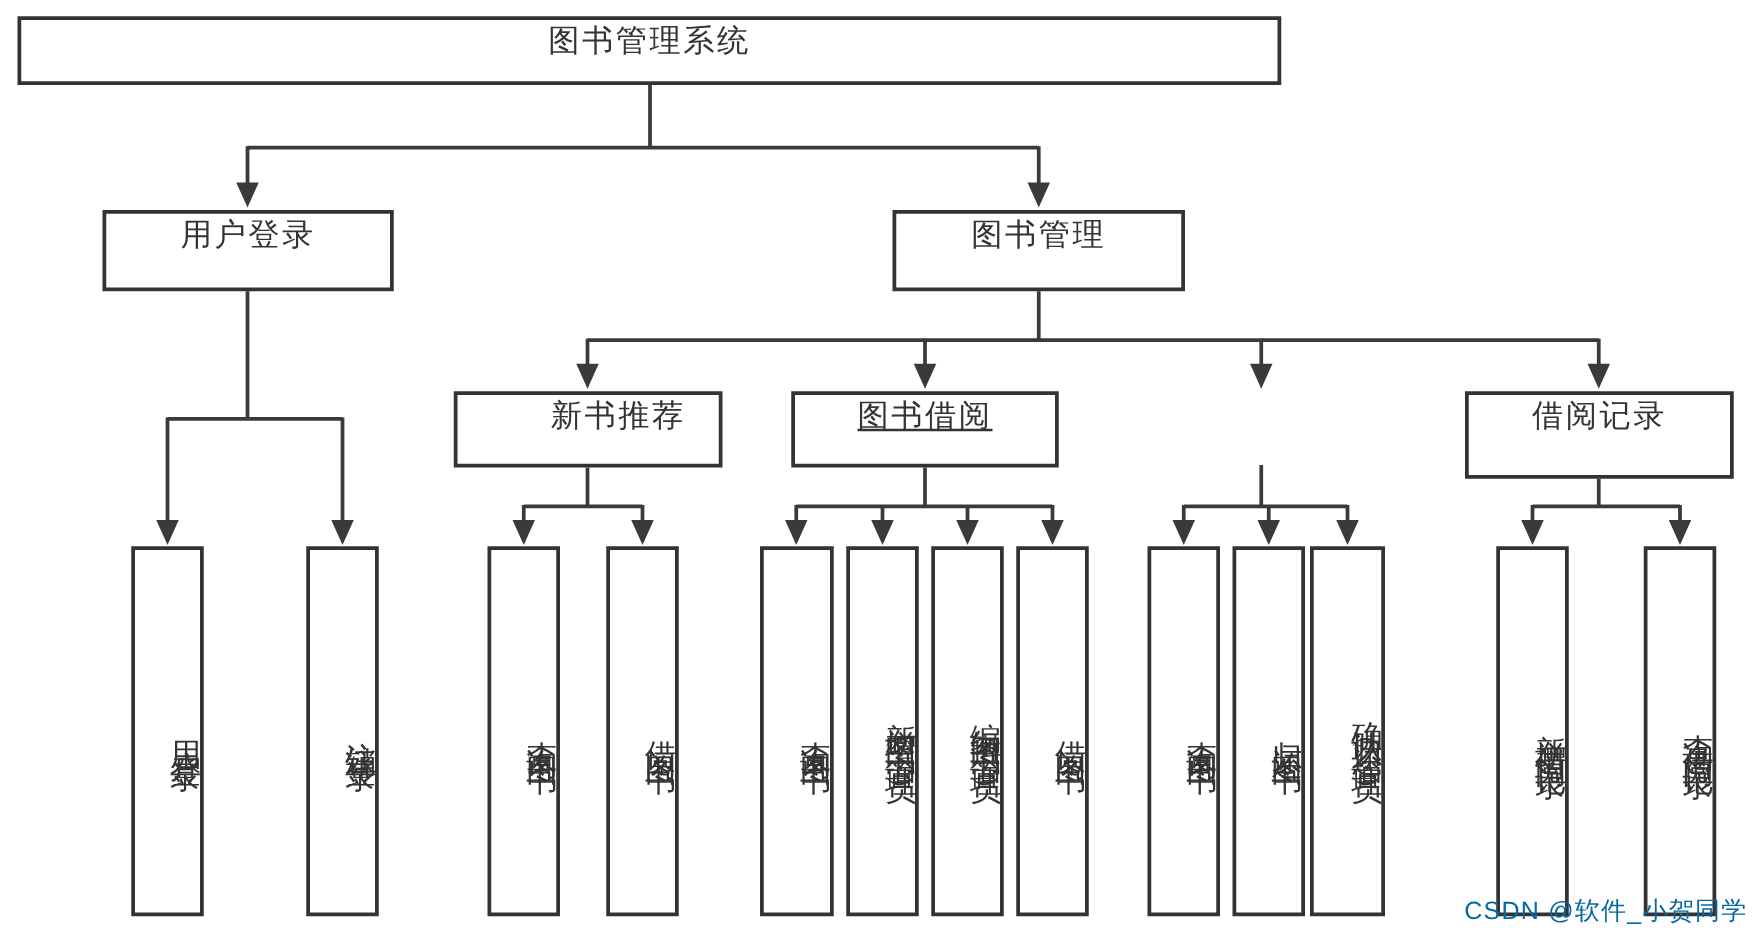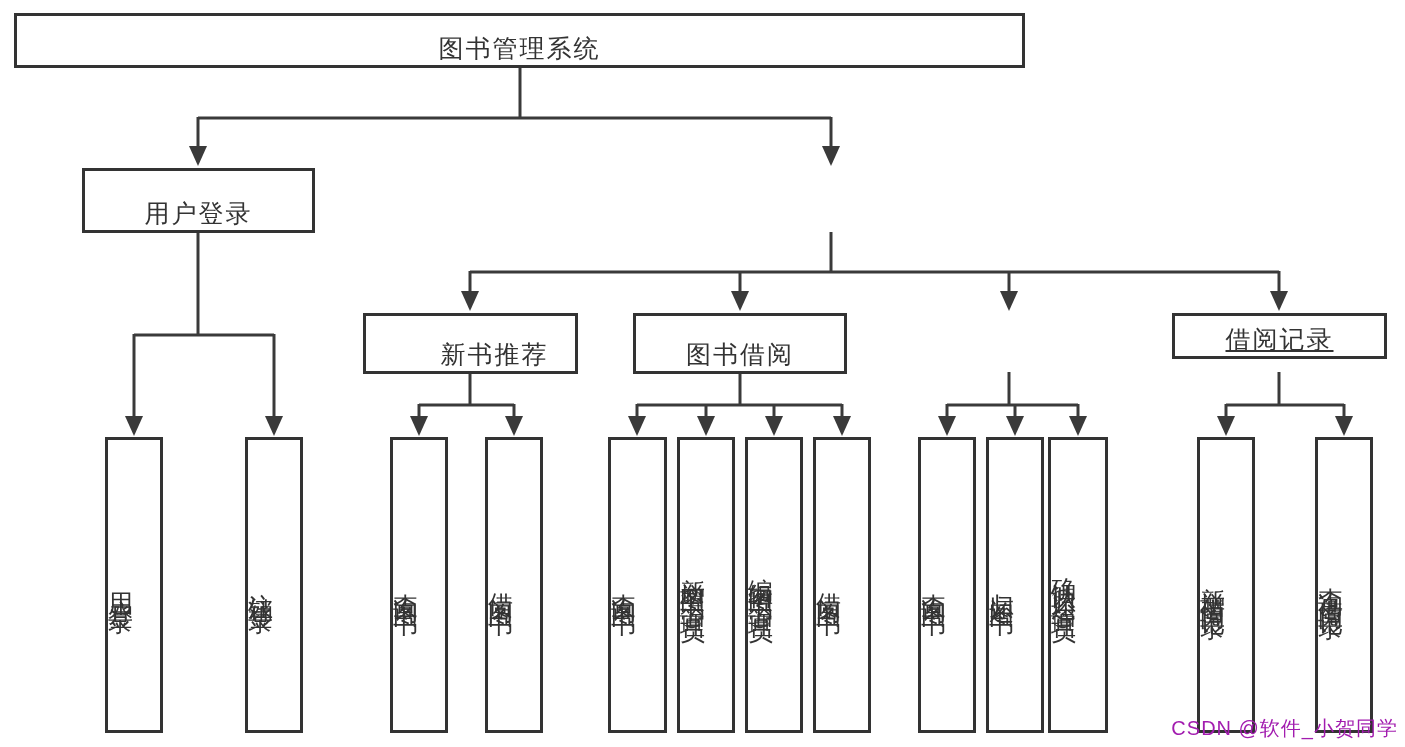--- a/index.html
+++ b/index.html
@@ -21,55 +21,55 @@
     top: 0;
     z-index: 1;
   }
   .box {
     position: absolute;
     box-sizing: border-box;
     background: #ffffff;
     border: 3px solid #333333;
     color: #333333;
     display: flex;
-    align-items: flex-end;
+    align-items: flex-start;
     justify-content: center;
     font-size: 25px;
     letter-spacing: 2px;
     z-index: 2;
     white-space: nowrap;
   }
   .vbox {
     writing-mode: vertical-rl;
     letter-spacing: 6px;
     line-height: 1;
     font-size: 25px;
   }
   
   .n-root { left: 14px;  top: 13px;  width: 1011px; height: 55px; }
   .n-l2a  { left: 82px;  top: 168px; width: 233px;  height: 65px; }
   .n-l2b  { left: 714px; top: 168px; width: 234px;  height: 65px; }
   .n-l3a  { left: 363px; top: 313px; width: 215px;  height: 61px; padding-left: 48px; }
-  .n-l3b  { left: 633px; top: 313px; width: 214px;  height: 61px; }
+  .n-l3b  { left: 633px; top: 313px; width: 214px;  height: 61px; text-decoration: underline; }
   .n-l3c  { left: 902px; top: 313px; width: 215px;  height: 61px; }
-  .n-l3d  { left: 1172px;top: 313px; width: 215px;  height: 46px; text-decoration: underline; }
+  .n-l3d  { left: 1172px;top: 313px; width: 215px;  height: 70px; }
   .leaf   { top: 437px; width: 58px; height: 296px; }
   .n-a1 { left: 105px; }  .n-a2 { left: 245px; }
   .n-b1 { left: 390px; }  .n-b2 { left: 485px; }
   .n-c1 { left: 608px; width: 59px; } .n-c2 { left: 677px; }
   .n-c3 { left: 745px; }  .n-c4 { left: 813px; }
   .n-d1 { left: 918px; }  .n-d2 { left: 986px; }  .n-d3 { left: 1048px; width: 60px; }
   .n-e1 { left: 1197px; } .n-e2 { left: 1315px; }
   .watermark {
     position: absolute;
     right: 7px;
     bottom: 5px;
     font-size: 20px;
     letter-spacing: 1px;
-    color: #a21caf;
+    color: #0369a1;
     z-index: 3;
     white-space: nowrap;
   }
 </style>
 </head>
 <body>
 
 <div class="canvas">
 
   <svg class="connectors" width="1405" height="747" viewBox="0 0 1405 747">
@@ -138,20 +138,23 @@
     </g>
   </svg>
 
   <div class="box n-root">
     <span>图书管理系统</span>
   </div>
 
   <div class="box n-l2a">
     <span>用户登录</span>
   </div>
+  <div class="box n-l2b">
+    <span>图书管理</span>
+  </div>
 
   <div class="box n-l3a">
     <span>新书推荐</span>
   </div>
   <div class="box n-l3b">
     <span>图书借阅</span>
   </div>
   <div class="box n-l3d">
     <span>借阅记录</span>
   </div>

